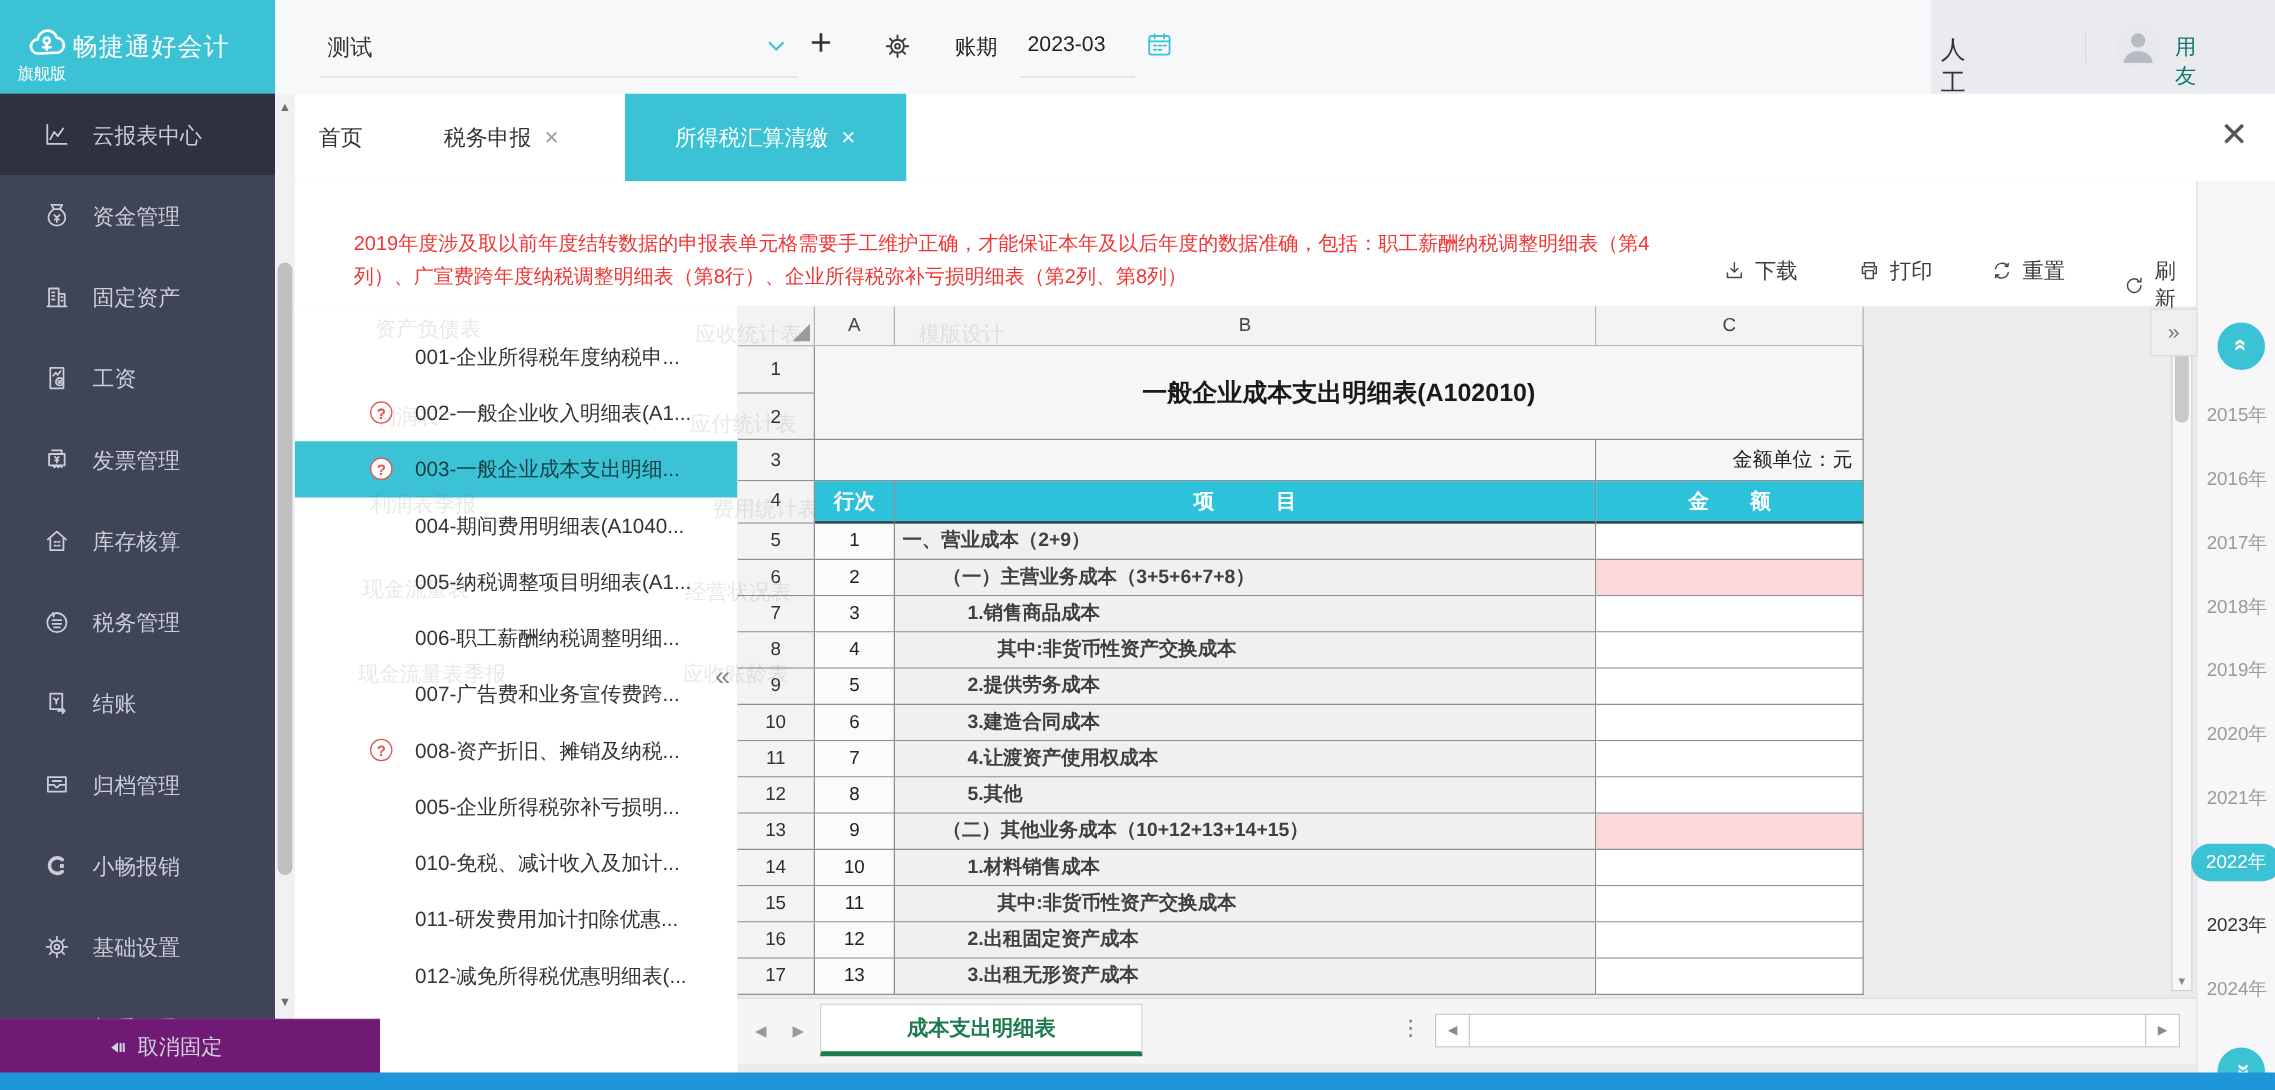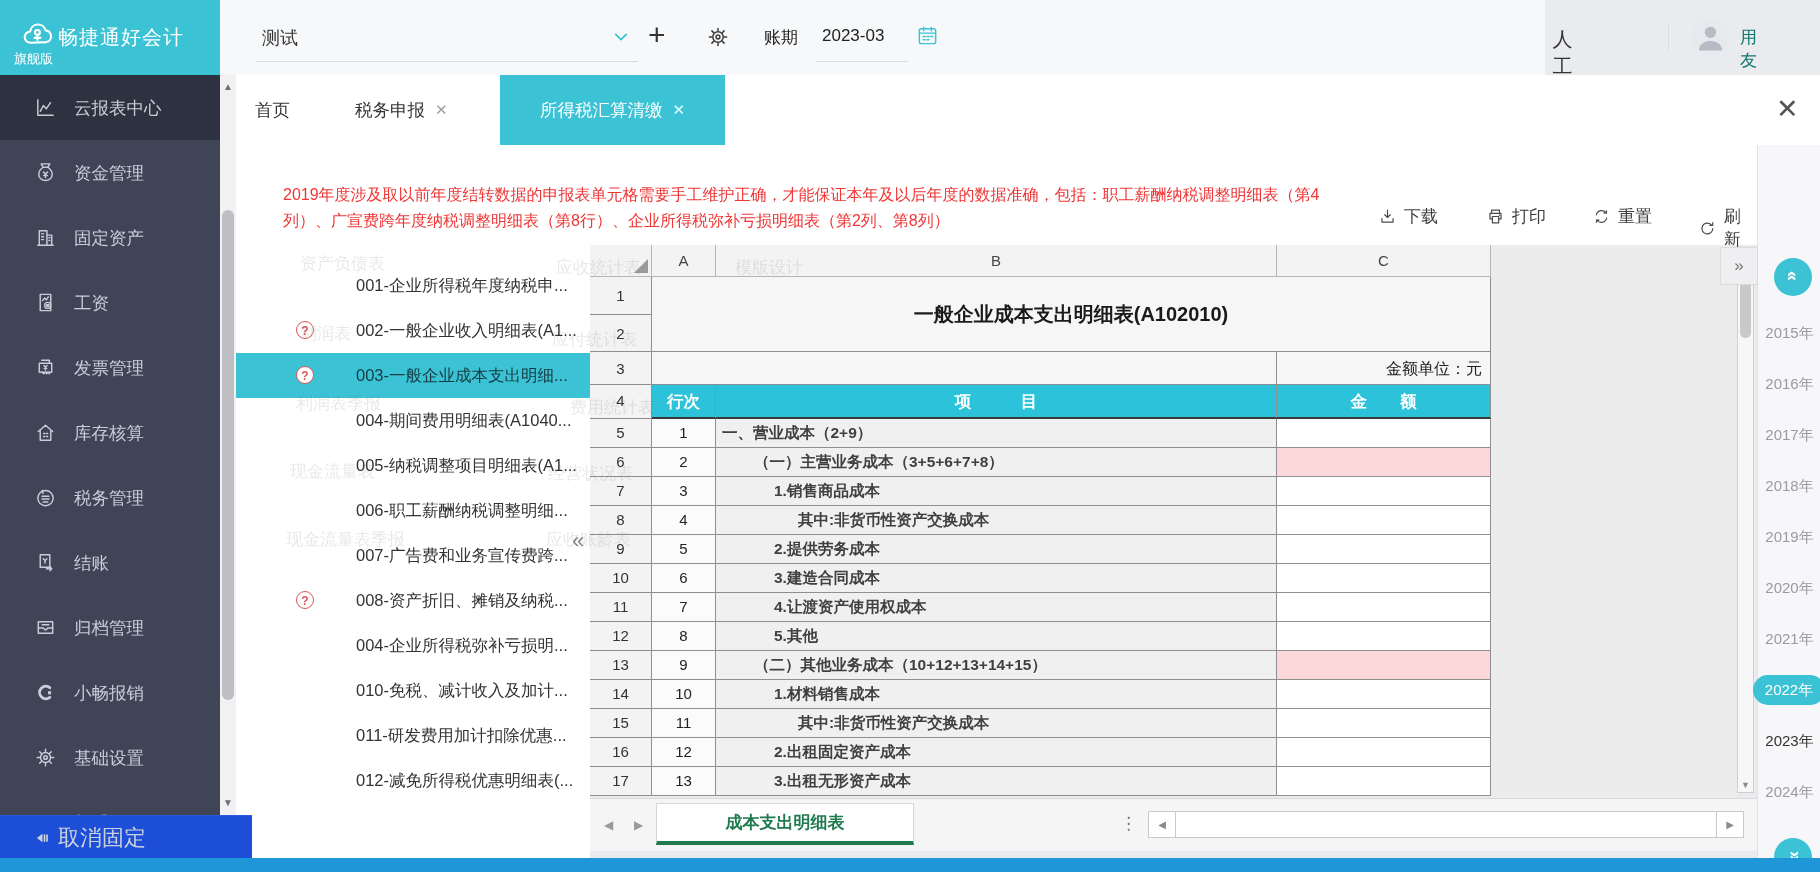--- a/index.html
+++ b/index.html
@@ -28,21 +28,21 @@
   .topbar .vdiv{position:absolute;left:1448px;top:24px;width:1px;height:26px;background:#dcdce0}
   .topbar .ava{position:absolute;left:1472px;top:18px;width:37px;height:37px;border-radius:50%;background:#e7e9ec;overflow:hidden}
   .topbar .ava svg{width:37px;height:37px;fill:#b7bcc4;stroke:none}
   .topbar .usr{position:absolute;left:1520px;top:26px;font-size:17px;color:#0f766e}
 
   
   .sidebar{left:0;top:75px;width:220px;height:783px;background:#3f4457;z-index:2}
   .snav{display:flex;align-items:center;height:65px;padding-left:34px;gap:17px;color:#c9cdd8;font-size:17.5px;cursor:pointer}
   .snav.dark{background:#2d3140}
   .snav svg{width:23px;height:23px;flex:0 0 auto}
-  .unpin{position:absolute;left:0;top:815px;width:220px;height:43px;background:#1d4ed8;border-top:1px solid rgba(255,255,255,.07);display:flex;align-items:center;padding-left:32px;gap:6px;color:#ced2dc;font-size:22px;z-index:6;cursor:pointer}
+  .unpin{position:absolute;left:0;top:815px;width:220px;height:43px;background:#701a75;border-top:1px solid rgba(255,255,255,.07);display:flex;align-items:center;padding-left:84px;gap:6px;color:#ced2dc;font-size:17px;z-index:6;cursor:pointer}
   .unpin svg{width:20px;height:20px}
   .sstrip{left:220px;top:75px;width:16px;height:783px;background:#f1f1f3;z-index:2}
   .sstrip .up{position:absolute;left:0;top:6px;width:16px;text-align:center;font-size:10px;color:#6f6f73}
   .sstrip .dn{position:absolute;left:0;top:722px;width:16px;text-align:center;font-size:10px;color:#6f6f73}
   .sstrip .thumb{position:absolute;left:2px;top:135px;width:12px;height:490px;background:#bfbfc3;border-radius:6px}
 
   
   .tabrow{left:220px;top:75px;width:1600px;height:70px;background:#fff}
   .tab{position:absolute;top:0;height:70px;display:flex;align-items:center;gap:10px;font-size:17.5px;color:#333;cursor:pointer}
   .tab .x{color:#9aa0a6;font-size:15px}
@@ -51,21 +51,21 @@
   .closeall{position:absolute;left:1556px;top:18px;font-size:27px;color:#555;cursor:pointer}
 
   
   .alertbar{left:220px;top:145px;width:1537px;height:100px;background:#fff}
   .warn{position:absolute;left:63px;font-size:16px;color:#f03535;white-space:nowrap}
   .tbtn{position:absolute;top:60px;display:flex;align-items:center;gap:7px;font-size:17px;color:#3c3c3c;cursor:pointer}
   .tbtn svg{width:19px;height:19px;color:#4a4a4a}
 
   
   .listpanel{left:236px;top:245px;width:354px;height:613px;background:#fff;z-index:1}
-  .litem{position:relative;height:45px;display:flex;align-items:center;padding-left:120px;font-size:16.5px;color:#333;cursor:pointer;white-space:nowrap}
+  .litem{position:relative;height:45px;display:flex;align-items:center;padding-left:96px;font-size:16.5px;color:#333;cursor:pointer;white-space:nowrap}
   .litem .flag{position:absolute;left:60px;top:13px;width:18px;height:18px;border:1.6px solid #e05555;border-radius:50%;color:#e05555;font-size:12px;font-weight:bold;line-height:18px;text-align:center;background:#fff;box-sizing:border-box}
   .litem.sel{background:#3bc3d5;color:#173b42}
   .collapse{left:572px;top:528px;font-size:22px;color:#8a8a8a;z-index:3;cursor:pointer}
 
   
   .sheet{left:590px;top:245px;width:1147px;height:553px;background:#ececec;overflow:hidden;z-index:1}
   .grid{position:absolute;left:0;top:0;width:901px}
   .srow{display:flex}
   .srow>div{box-sizing:border-box;border-right:1px solid #8f8f8f;border-bottom:1px solid #8f8f8f;overflow:hidden}
   .cg{width:62px;background:#f3f3f3;text-align:center;font-size:15px;color:#333}
@@ -338,21 +338,21 @@
         <span>006-职工薪酬纳税调整明细...</span>
       </div>
     <div class="litem">
         <span>007-广告费和业务宣传费跨...</span>
       </div>
     <div class="litem">
         <span class="flag">?</span>
         <span>008-资产折旧、摊销及纳税...</span>
       </div>
     <div class="litem">
-        <span>004-企业所得税弥补亏损明...</span>
+        <span>005-企业所得税弥补亏损明...</span>
       </div>
     <div class="litem">
         <span>010-免税、减计收入及加计...</span>
       </div>
     <div class="litem">
         <span>011-研发费用加计扣除优惠...</span>
       </div>
     <div class="litem">
         <span>012-减免所得税优惠明细表(...</span>
       </div>

